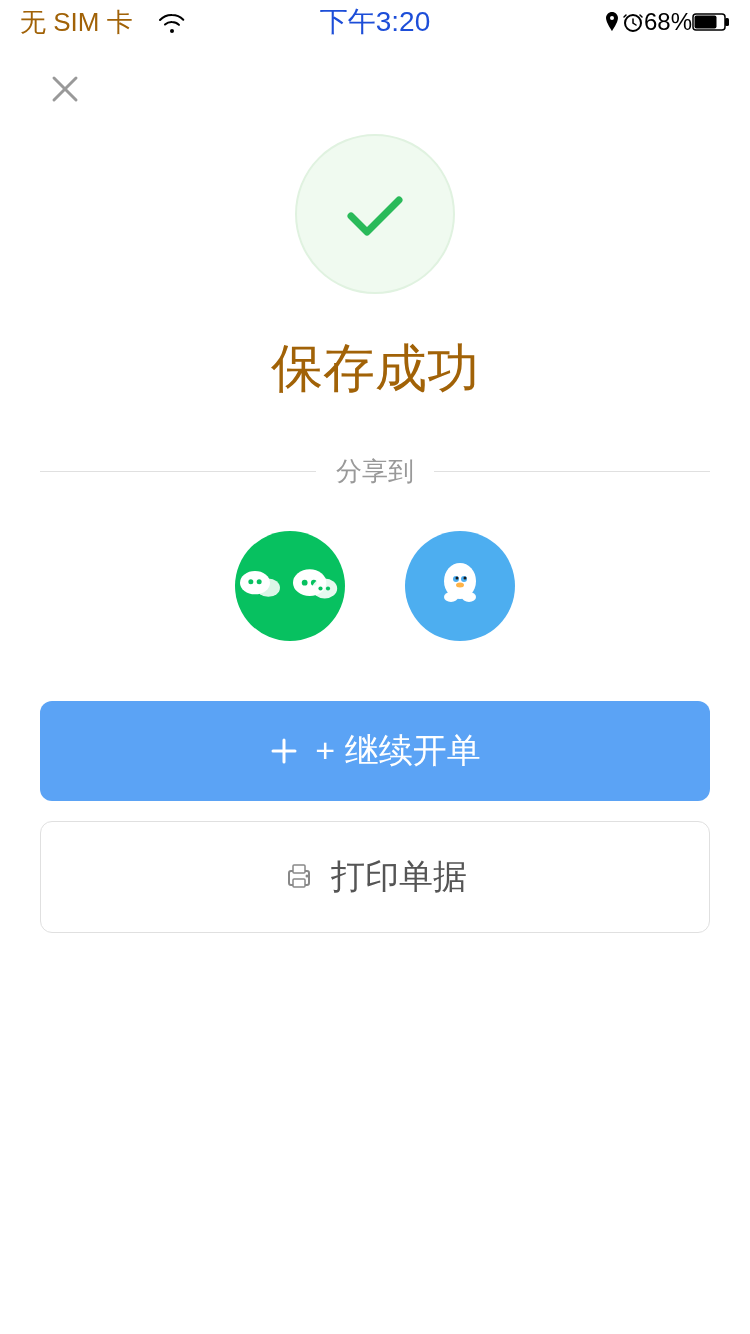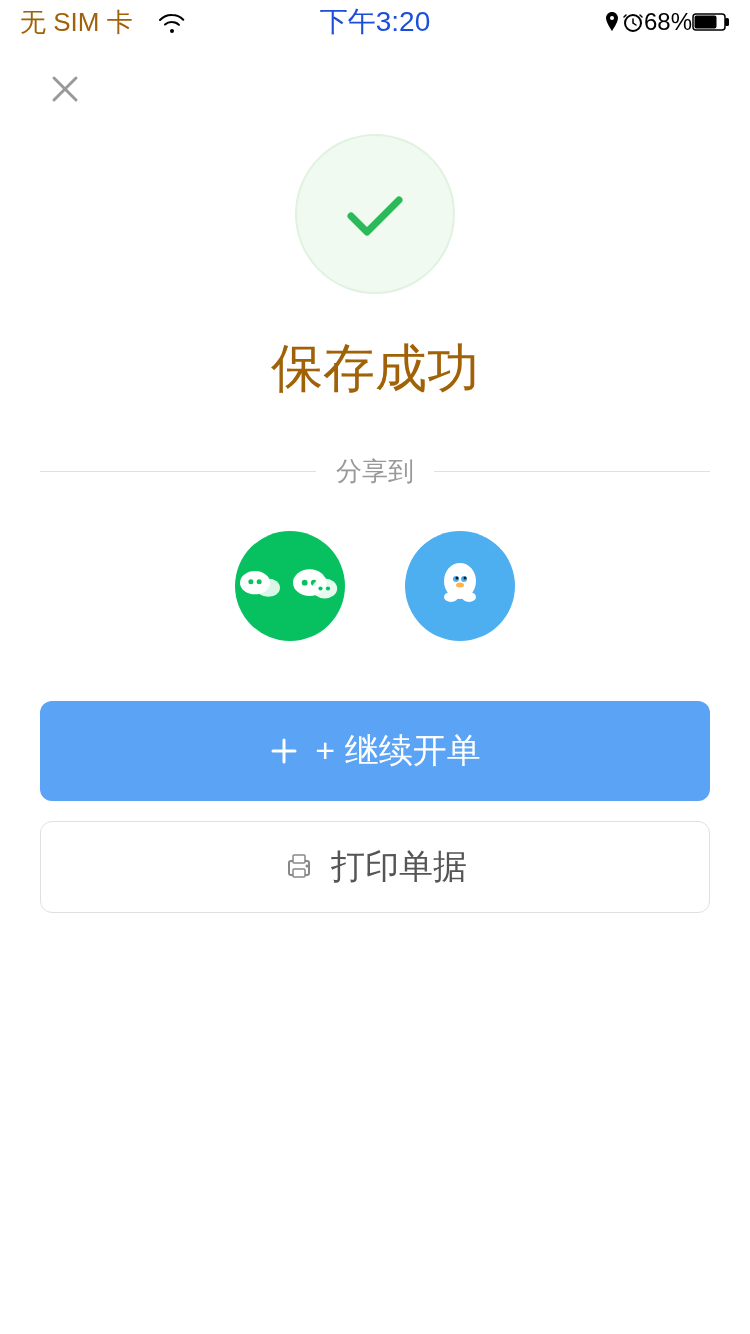--- a/index.html
+++ b/index.html
@@ -165,21 +165,21 @@
       justify-content: center;
       gap: 16px;
       cursor: pointer;
       font-size: 34px;
       color: #fff;
       font-weight: 400;
     }
 
     .btn-secondary {
       width: 100%;
-      height: 92px;
+      height: 112px;
       border-radius: 12px;
       background: #ffffff;
       border: 1px solid #e0e0e0;
       display: flex;
       align-items: center;
       justify-content: center;
       gap: 16px;
       cursor: pointer;
       font-size: 34px;
       color: #555;

